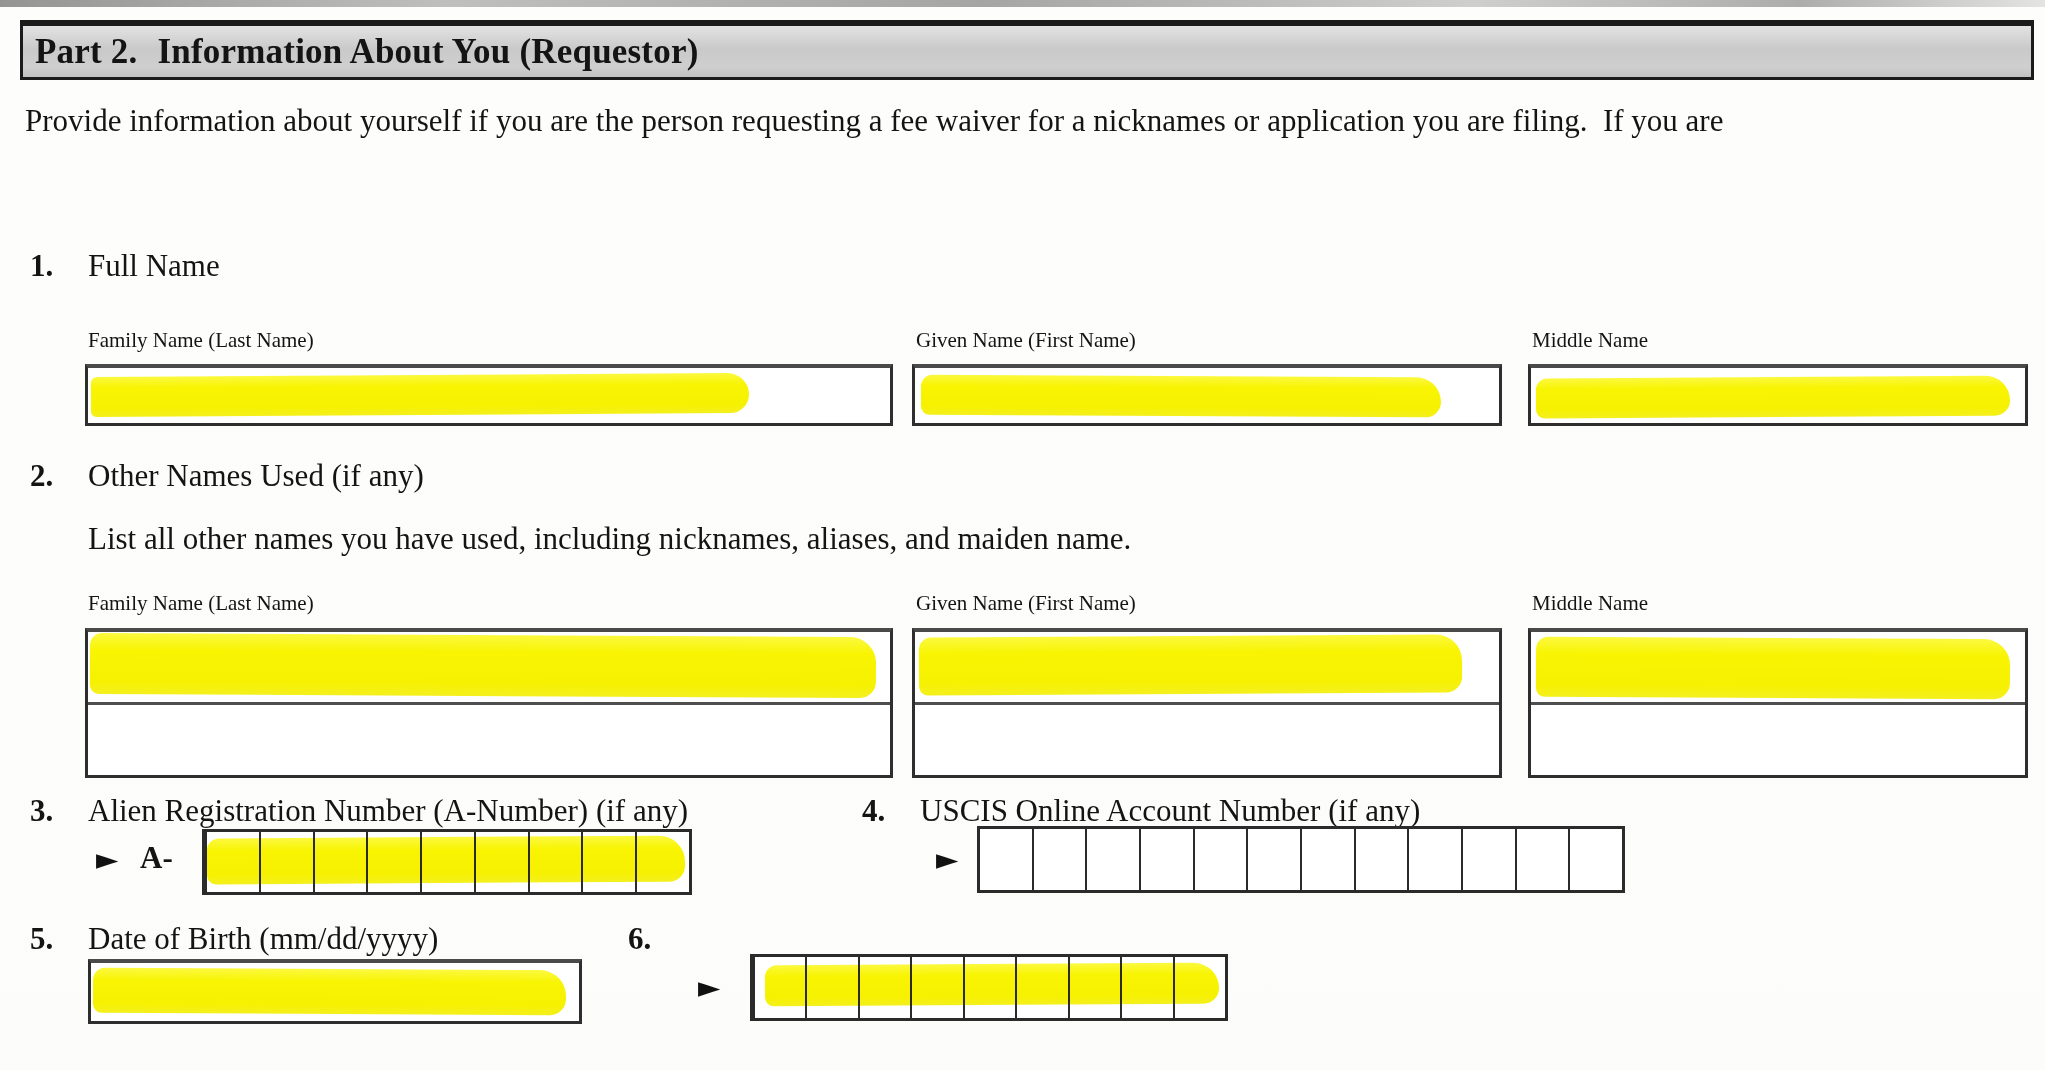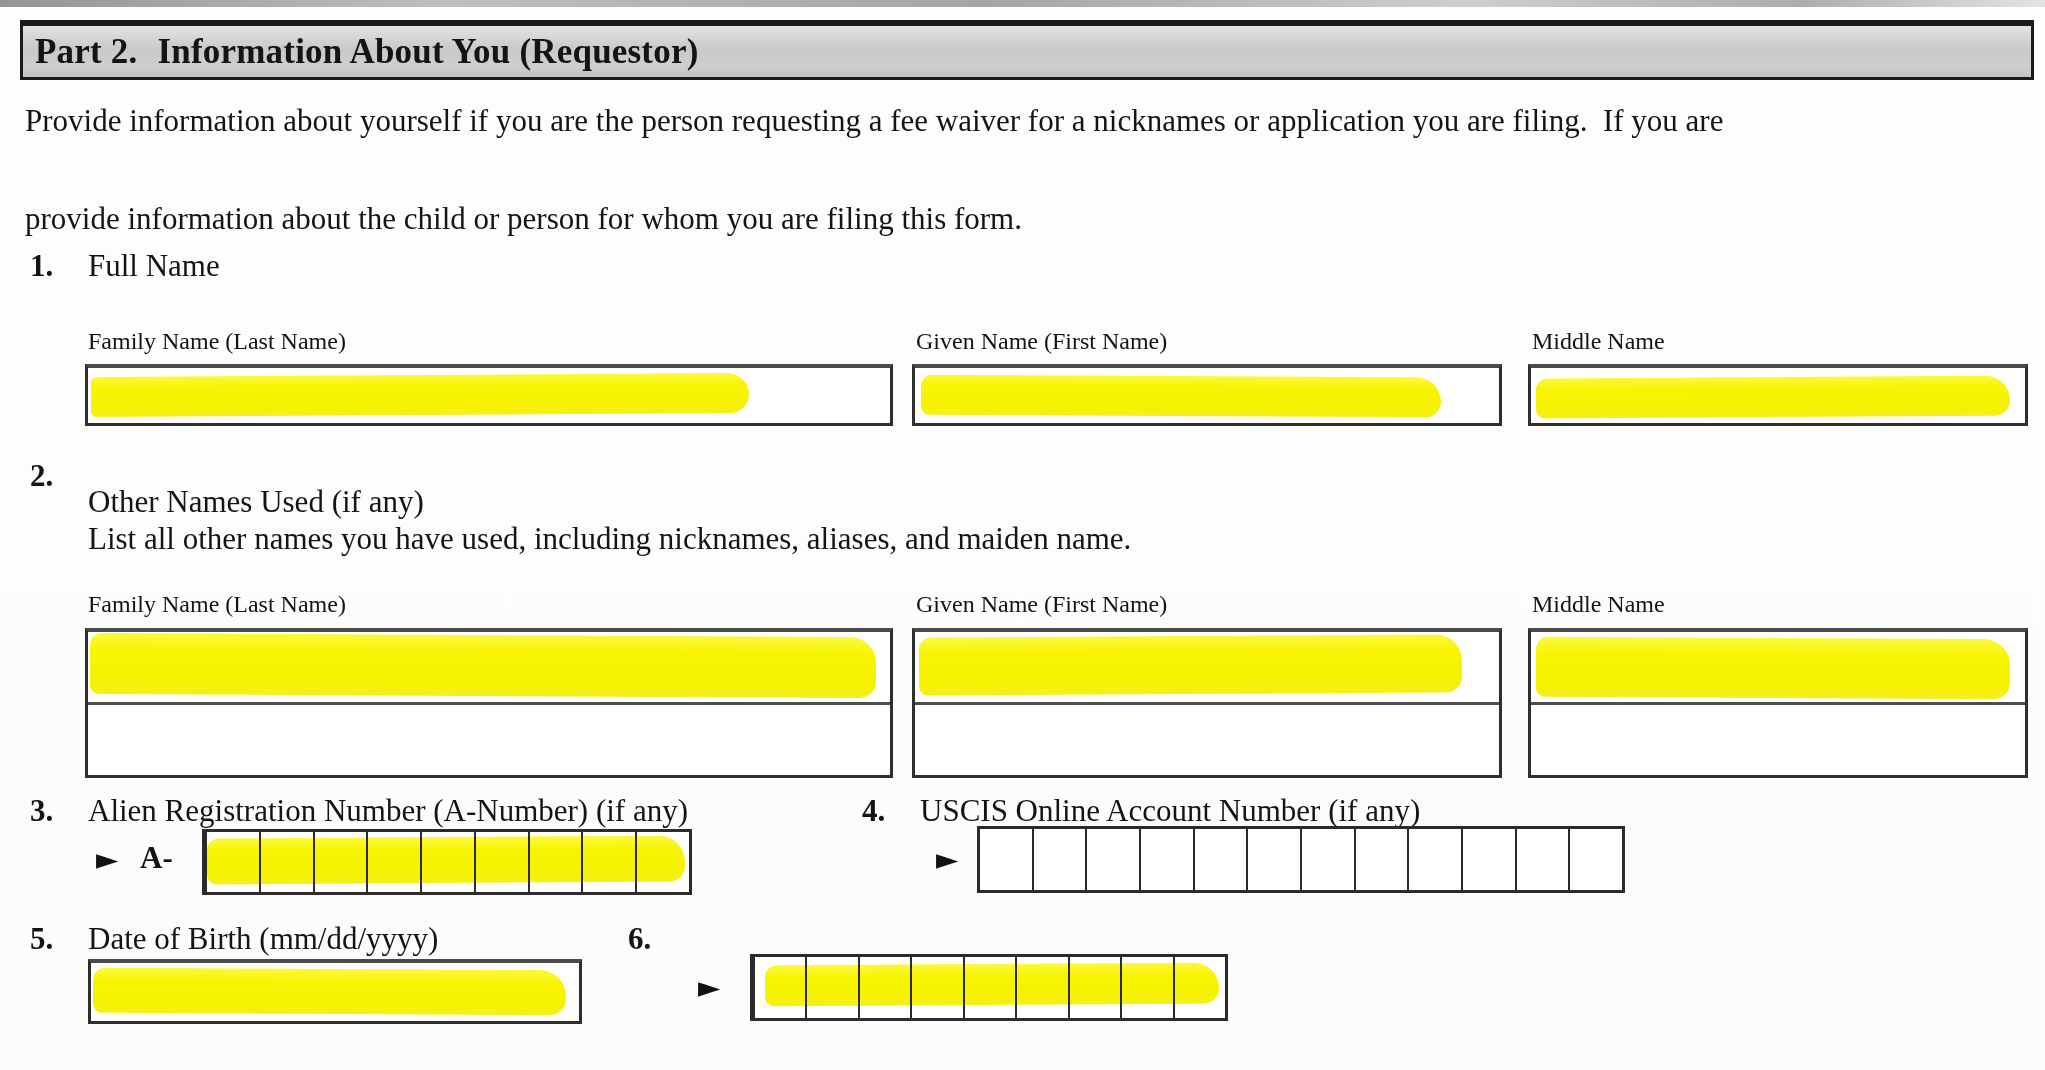--- a/index.html
+++ b/index.html
@@ -22,21 +22,21 @@
     border:3px solid #1b1b1b; border-top-width:6px;
     display:flex; align-items:center; padding-left:12px;
     font-weight:bold; font-size:35px; letter-spacing:.2px;
   }
   .part-number { margin-right:20px; }
 
   .intro-line { left:25px; font-size:31px; white-space:pre; }
 
   .qnum  { font-weight:bold; font-size:31px; }
   .qlabel{ font-size:31px; white-space:pre; }
-  .field-label { font-size:24px; white-space:pre; }
+  .field-label { font-size:21px; white-space:pre; }
 
   .fbox {
     box-sizing:border-box; background:#ffffff;
     border:3px solid #2e2e2e; border-top-color:#4a4a4a; border-top-width:4px;
     position:absolute; overflow:hidden;
   }
 
   .marker {
     position:absolute; z-index:0;
     background:linear-gradient(180deg, rgba(251,248,48,.92) 0%, #f8f402 28%, #f6f100 78%, rgba(243,238,6,.9) 100%);
@@ -63,41 +63,40 @@
 <div class="page">
 
   <div class="abs scan-strip"></div>
 
   <div class="abs part-header">
     <span class="part-number">Part 2.</span>
     <span>Information About You (Requestor)</span>
   </div>
 
   <div class="abs intro-line" style="top:103px;">Provide information about yourself if you are the person requesting a fee waiver for a nicknames or application you are filing.  If you are</div>
-  <div class="abs intro-line" style="top:201px;">provide information about the child or person for whom you are filing this form.</div>
 
   <span class="abs qnum" style="left:30px; top:248px;">1.</span>
   <span class="abs qlabel" style="left:88px; top:248px;">Full Name</span>
 
   <span class="abs field-label" style="left:88px;   top:328px;">Family Name (Last Name)</span>
   <span class="abs field-label" style="left:916px;  top:328px;">Given Name (First Name)</span>
   <span class="abs field-label" style="left:1532px; top:328px;">Middle Name</span>
 
   <div class="fbox" style="left:85px; top:364px; width:808px; height:62px;">
     <div class="marker m-tilt1" style="left:3px; top:7px; bottom:8px; width:82%; border-radius:10px 34px 30px 8px;"></div>
   </div>
   <div class="fbox" style="left:912px; top:364px; width:590px; height:62px;">
     <div class="marker m-tilt2" style="left:6px; top:8px; bottom:7px; width:89%;"></div>
   </div>
   <div class="fbox" style="left:1528px; top:364px; width:500px; height:62px;">
     <div class="marker m-tilt1" style="left:5px; top:9px; bottom:6px; width:96%;"></div>
   </div>
 
   <span class="abs qnum" style="left:30px; top:458px;">2.</span>
-  <span class="abs qlabel" style="left:88px; top:484px;">Other Names Used (if any)</span>
+  <span class="abs qlabel" style="left:88px; top:458px;">Other Names Used (if any)</span>
   <span class="abs qlabel" style="left:88px; top:521px;">List all other names you have used, including nicknames, aliases, and maiden name.</span>
 
   <span class="abs field-label" style="left:88px;   top:591px;">Family Name (Last Name)</span>
   <span class="abs field-label" style="left:916px;  top:591px;">Given Name (First Name)</span>
   <span class="abs field-label" style="left:1532px; top:591px;">Middle Name</span>
 
   <div class="fbox tworow" style="left:85px; top:628px; width:808px; height:150px;">
     <div class="subrow">
       <div class="marker m-tilt2" style="left:2px; top:3px; bottom:6px; width:98%;"></div>
     </div>

